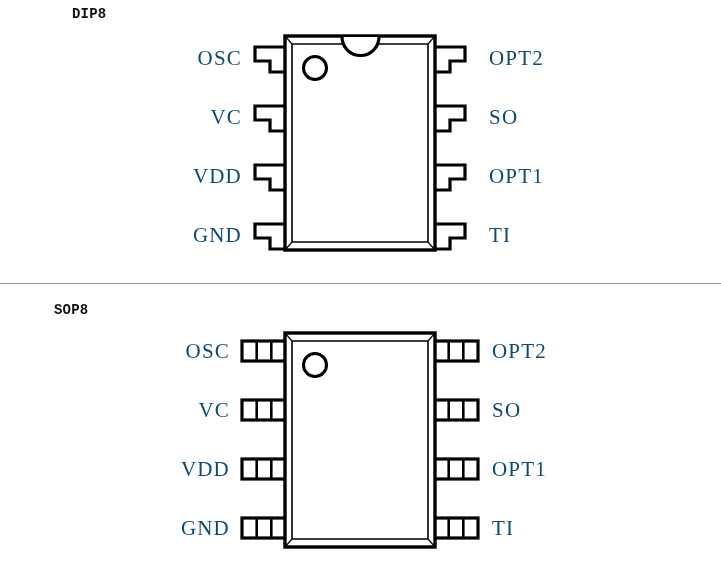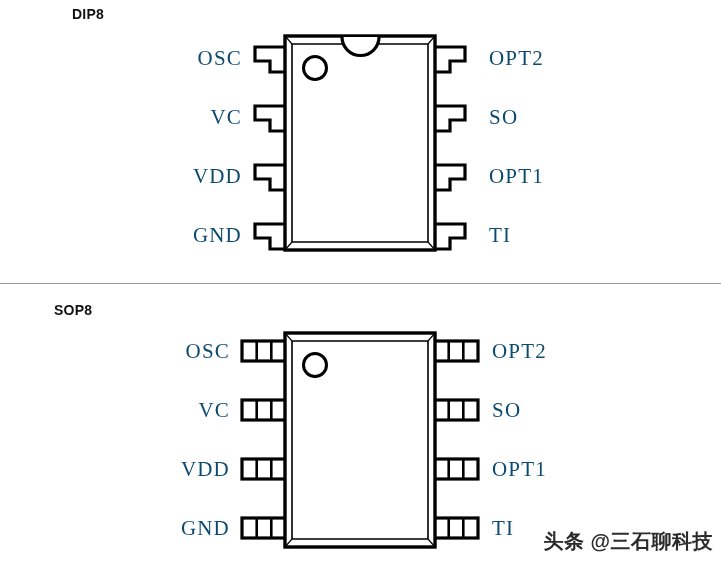--- a/index.html
+++ b/index.html
@@ -18,21 +18,21 @@
   .stage {
     position: absolute;
     inset: 0;
     width: 721px;
     height: 567px;
   }
 
   
   .pkg-heading {
     position: absolute;
-    font-family: Liberation Sans, sans-serif;
+    font-family: Liberation Mono, monospace;
     font-weight: bold;
     font-size: 14px;
     letter-spacing: 0.2px;
     color: #111111;
     white-space: nowrap;
   }
   #heading-dip8 { left: 72px;  top: 6px; }
   #heading-sop8 { left: 54px;  top: 302px; }
 
   
@@ -216,15 +216,14 @@
   <div class="pin-label left" style="left:230px; top:351px;">OSC</div>
   <div class="pin-label left" style="left:230px; top:410px;">VC</div>
   <div class="pin-label left" style="left:230px; top:469px;">VDD</div>
   <div class="pin-label left" style="left:230px; top:528px;">GND</div>
 
   <div class="pin-label right" style="left:492px; top:351px;">OPT2</div>
   <div class="pin-label right" style="left:492px; top:410px;">SO</div>
   <div class="pin-label right" style="left:492px; top:469px;">OPT1</div>
   <div class="pin-label right" style="left:492px; top:528px;">TI</div>
 
-  <div class="watermark" id="watermark-toutiao">头条 @三石聊科技</div>
 
 </div>
 
 </body></html>

